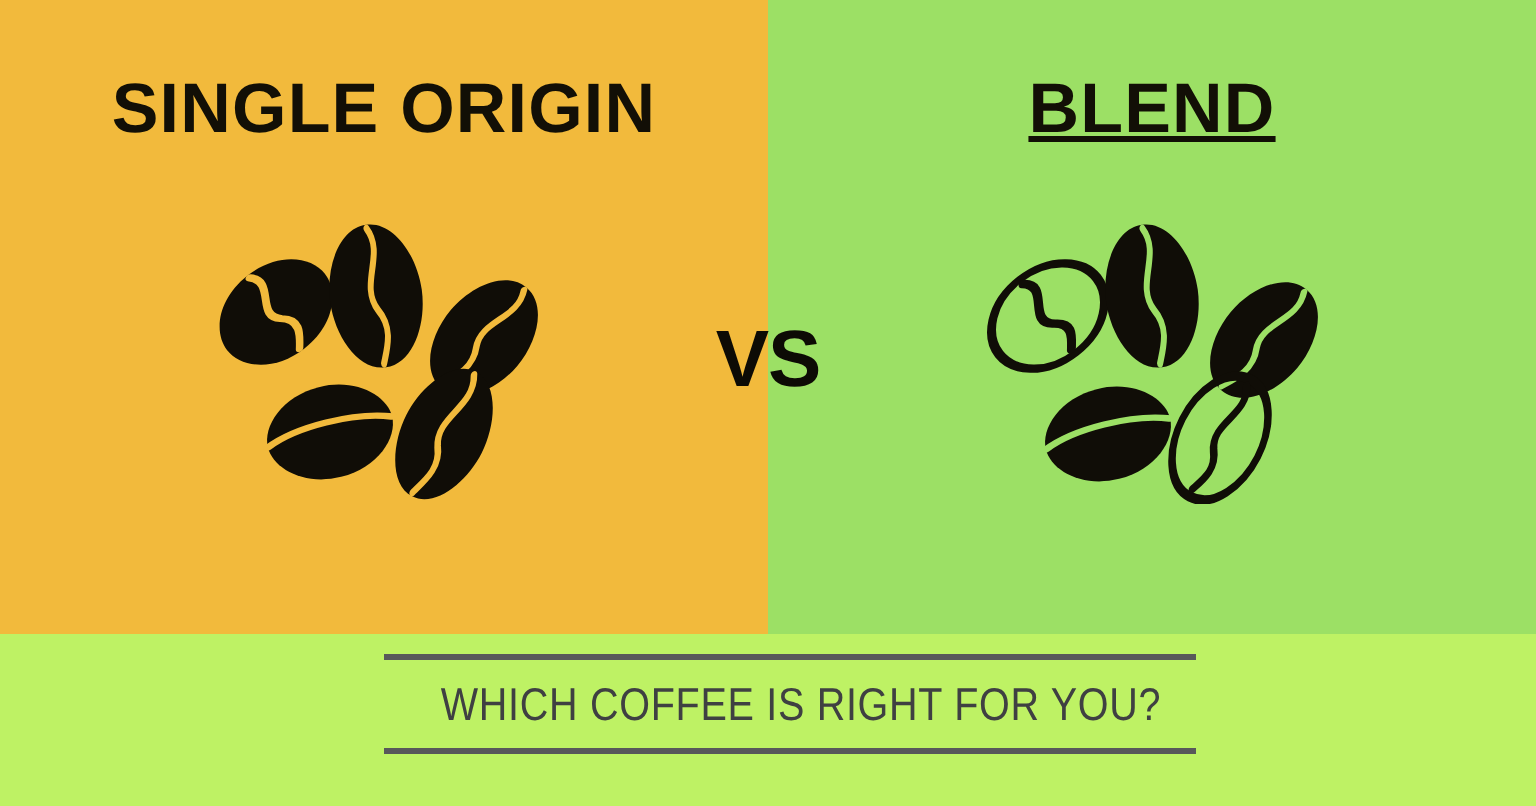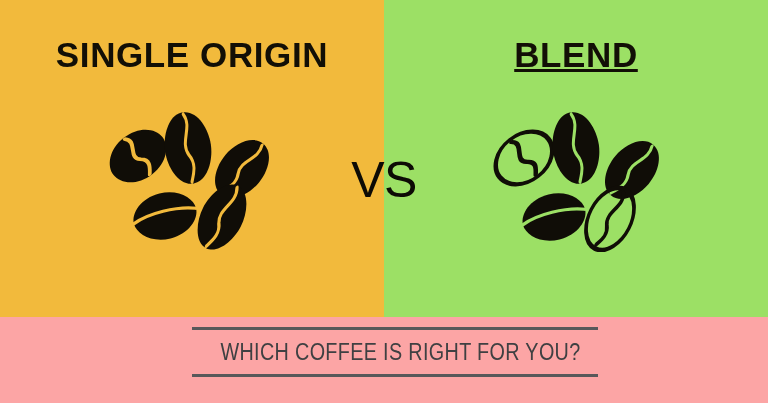--- a/index.html
+++ b/index.html
@@ -5,21 +5,21 @@
   html, body {
     margin: 0;
     padding: 0;
     background: #ffffff;
   }
   #poster {
     position: relative;
     width: 768px;
     height: 403px;
     overflow: hidden;
-    background: #fca5a5;
+    background: #bef264;
     font-family: "Liberation Sans", sans-serif;
     -webkit-font-smoothing: antialiased;
   }
 
   
   .panel {
     position: absolute;
     top: 0;
     height: 317px;
     width: 384px;
@@ -59,22 +59,22 @@
   .vs-badge {
     position: absolute;
     top: 154px;
     left: 334px;
     width: 100px;
     height: 52px;
     line-height: 52px;
     text-align: center;
     color: #0d0b05;
     font-family: "Liberation Sans", sans-serif;
-    font-weight: normal;
-    font-size: 50px;
+    font-weight: bold;
+    font-size: 40px;
     letter-spacing: -0.5px;
   }
 
   
   .caption-block {
     position: absolute;
     left: 192px;
     top: 327px;
     width: 406px;
     text-align: center;

